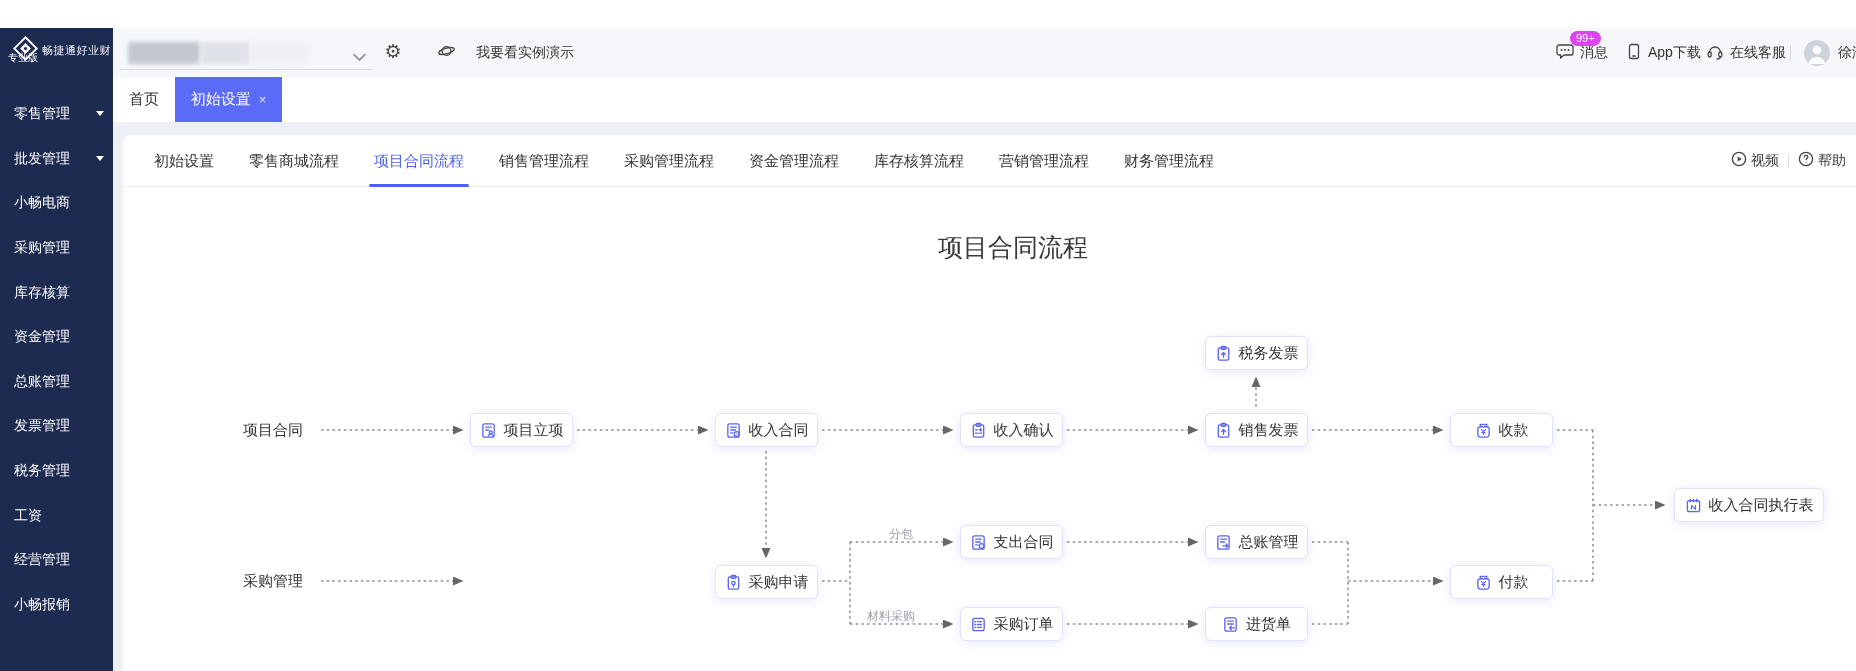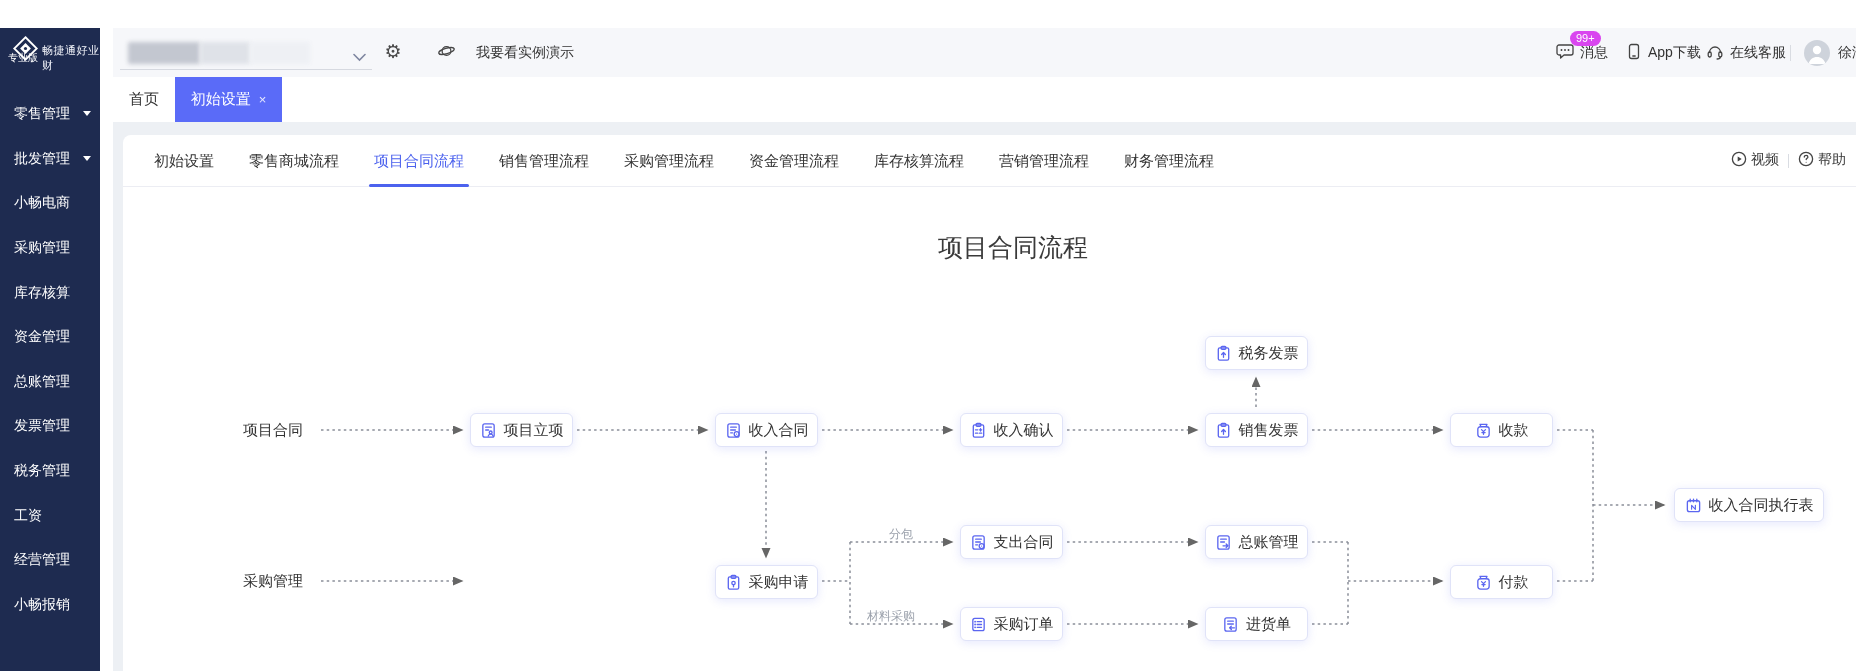--- a/index.html
+++ b/index.html
@@ -25,21 +25,21 @@
   .hi-msg { left:1443px; } .hi-app { left:1513px; } .hi-svc { left:1593px; }
   .badge { position:absolute; top:3px; left:14px; background:#d946ef; color:#fff; font-size:11px;
            line-height:15px; padding:0 6px; border-radius:8px; white-space:nowrap; }
   .hdivider { position:absolute; left:1677px; top:17px; width:1px; height:16px; background:#d9dce2; }
   .avatar { position:absolute; left:1691px; top:12px; width:26px; height:26px; border-radius:50%;
             background:#ced3db; overflow:hidden; cursor:pointer; }
   .uname { position:absolute; left:1725px; top:0; height:49px; display:flex; align-items:center;
            font-size:14px; color:#333; white-space:nowrap; }
 
   
-  .sidebar { position:absolute; left:0; top:28px; width:100px; height:643px; background:#1e2b50; }
+  .sidebar { position:absolute; left:0; top:28px; width:113px; height:643px; background:#1e2b50; }
   .logo-ico { position:absolute; left:12px; top:7px; }
   .brand { position:absolute; left:42px; top:15px; font-size:11px; color:#f2f4fa; letter-spacing:.5px; }
   .edition { position:absolute; left:8px; top:23px; font-size:10px; color:#fff; }
   .menu { position:absolute; left:0; top:64px; right:0; }
   .mitem { position:relative; height:44.6px; display:flex; align-items:center; padding-left:14px;
            font-size:14px; color:#fff; cursor:pointer; }
   .caret { position:absolute; right:9px; top:19px; width:0; height:0;
            border-left:4.5px solid transparent; border-right:4.5px solid transparent;
            border-top:5.5px solid #fff; }
 
@@ -59,21 +59,21 @@
   .subtabs { position:absolute; left:0; top:0; right:0; height:52px; display:flex; align-items:center;
              padding-left:31px; border-bottom:1px solid #ecedf3; z-index:5; background:transparent; }
   .stab { font-size:15px; color:#333; margin-right:35px; position:relative; height:52px;
           line-height:52px; cursor:pointer; white-space:nowrap; }
   .stab.active { color:#4c62ee; }
   .stab.active::after { content:""; position:absolute; left:-5px; right:-5px; bottom:0; height:3px;
           background:#4c62ee; border-radius:2px; }
   .subtabs-right { margin-left:auto; display:flex; align-items:center; gap:9px; padding-right:10px;
           font-size:14px; color:#3a3a3a; }
   .sr-div { width:1px; height:14px; background:#d9dce2; }
-  .sr-item { display:flex; align-items:flex-start; gap:4px; cursor:pointer; }
+  .sr-item { display:flex; align-items:center; gap:4px; cursor:pointer; }
 
   
   .flow { position:absolute; inset:0; }
   .flow-title { position:absolute; left:890px; top:96px; transform:translateX(-50%);
                 font-size:25px; color:#3a3a3a; }
   .wires { position:absolute; left:0; top:0; }
   .lane { position:absolute; font-size:15px; color:#333; white-space:nowrap; }
   .blabel { position:absolute; font-size:12px; color:#9aa0ab; white-space:nowrap; }
   .node { position:absolute; width:103px; height:34px; background:#fff; border:1px solid #e0e3f8;
           border-radius:6px; box-shadow:0 2px 10px rgba(90,100,240,.15); display:flex;

